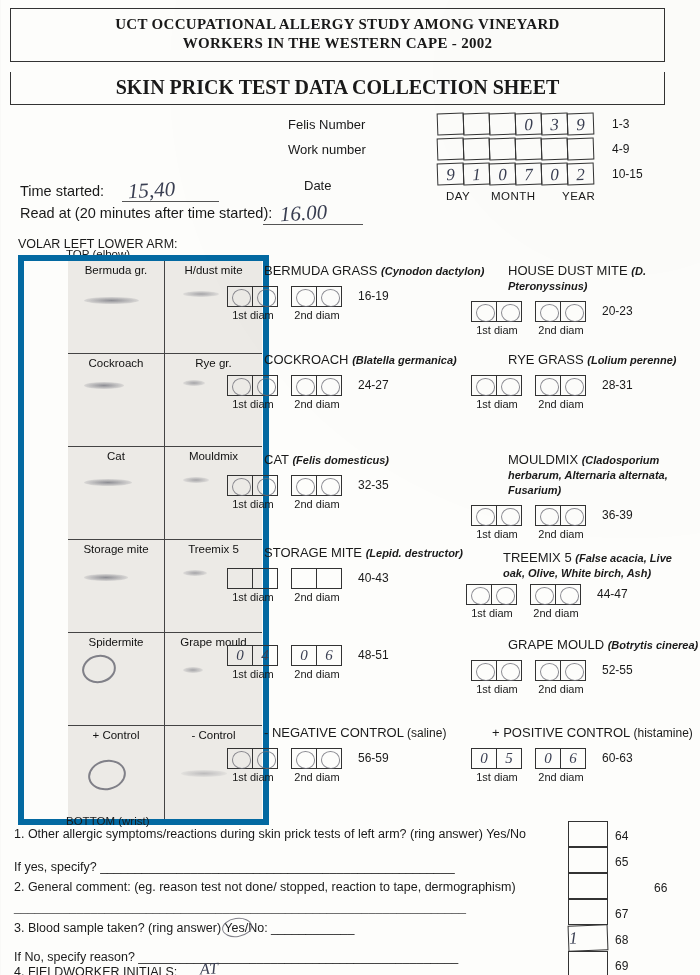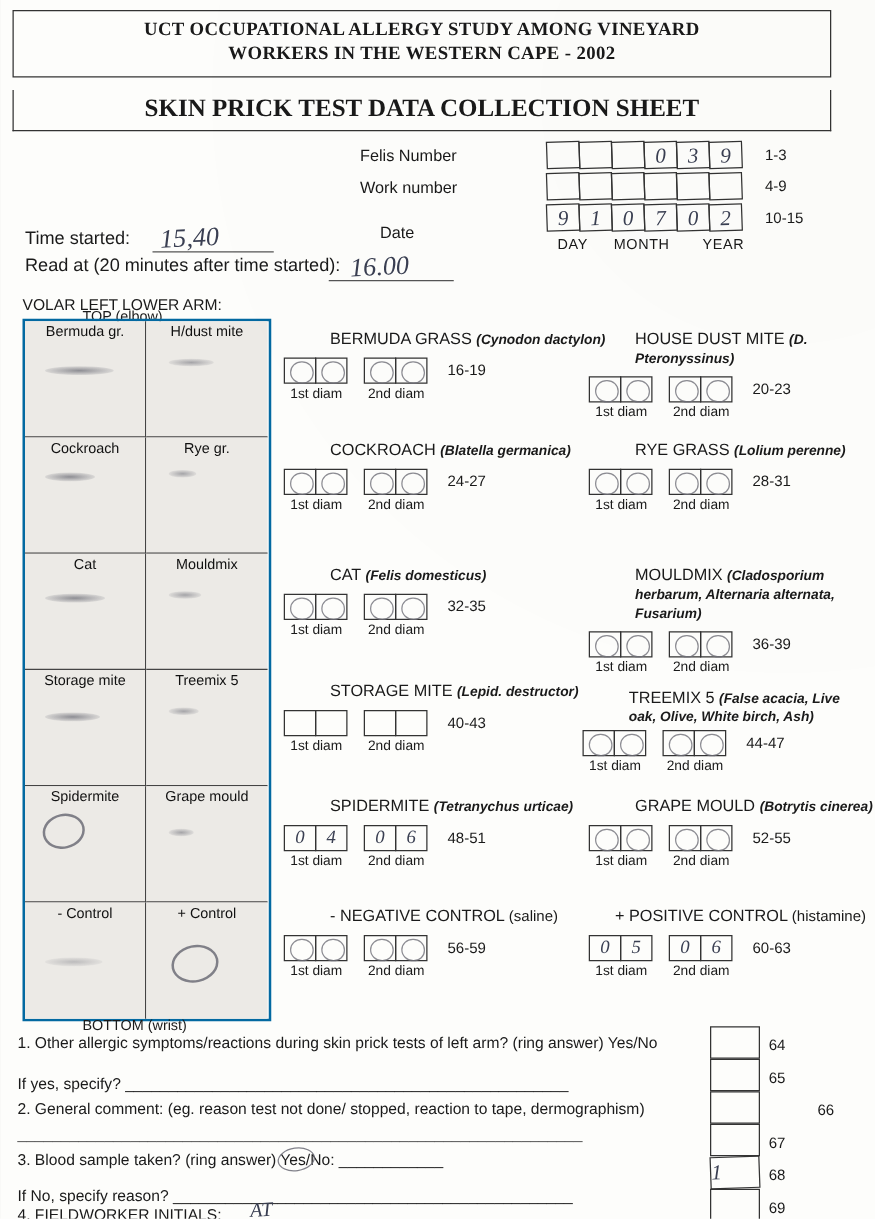--- a/index.html
+++ b/index.html
@@ -61,21 +61,21 @@
     position:absolute;
     font-family:"Liberation Serif",serif;
     font-style:italic;color:#3a3f52;
     font-size:21px;
     transform:rotate(-3deg);
   }
 
   
   .arm-title{position:absolute;font-size:12.5px;}
   .arm-sub{position:absolute;font-size:11.5px;}
-  .armgrid{position:absolute;left:18px;top:255px;width:195px;border:2px solid #0369a1;}
+  .armgrid{position:absolute;left:18px;top:255px;width:195px;border:6px solid #0369a1;padding-left:44px;}
   .armrow{display:flex;}
   .armcell{
     width:97px;box-sizing:border-box;
     border-right:1px solid #444;border-bottom:1px solid #444;
     height:93px;position:relative;
     background:#eceae6;
   }
   .armcell:last-child{border-right:none;}
   .armrow:last-child .armcell{border-bottom:none;}
   .armcell .nm{
@@ -243,27 +243,27 @@
         <div class="nm">Spidermite</div>
         <div class="wheal"></div>
       </div>
       <div class="armcell">
         <div class="nm">Grape mould</div>
         <div class="smudge s2" style="top:34px;width:20px;"></div>
       </div>
     </div>
     <div class="armrow">
       <div class="armcell">
+        <div class="nm">+ Control</div>
+        <div class="wheal w2" style="top:34px;left:20px;"></div>
+      </div>
+      <div class="armcell">
         <div class="nm">- Control</div>
         <div class="smudge" style="top:44px;width:46px;opacity:.5;"></div>
       </div>
-      <div class="armcell">
-        <div class="nm">+ Control</div>
-        <div class="wheal w2" style="top:34px;left:20px;"></div>
-      </div>
     </div>
   </div>
   <div class="arm-sub" style="left:66px;top:815px;">BOTTOM (wrist)</div>
 
   <div class="blk" style="left:228px;top:263px;">
     <div class="aname">
       <span>BERMUDA GRASS</span>
       <span class="lat">(Cynodon dactylon)</span>
     </div>
     <div class="pairs">
@@ -503,24 +503,20 @@
               <span class="egg"></span>
             </div>
         </div>
         <div class="diamlbl">2nd diam</div>
       </div>
       <div class="rng">44-47</div>
     </div>
   </div>
 
   <div class="blk" style="left:228px;top:637px;">
-    <div class="aname">
-      <span>SPIDERMITE</span>
-      <span class="lat">(Tetranychus urticae)</span>
-    </div>
     <div class="pairs">
       <div class="pair">
         <div class="twin">
           <div class="cell2">0</div>
           <div class="cell2">4</div>
         </div>
         <div class="diamlbl">1st diam</div>
       </div>
       <div class="pair">
         <div class="twin">

